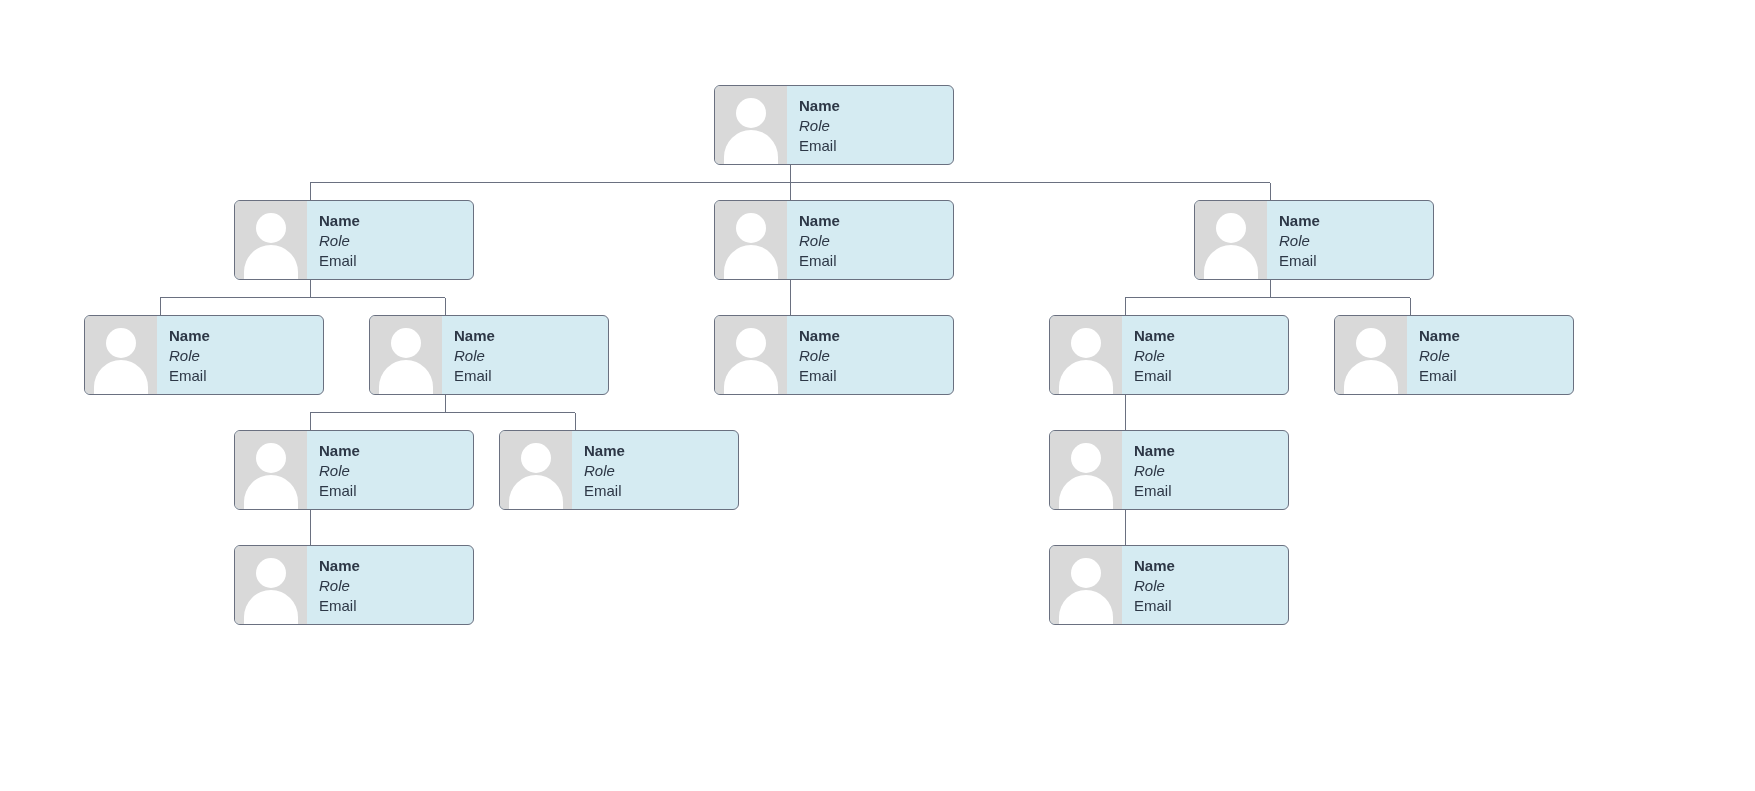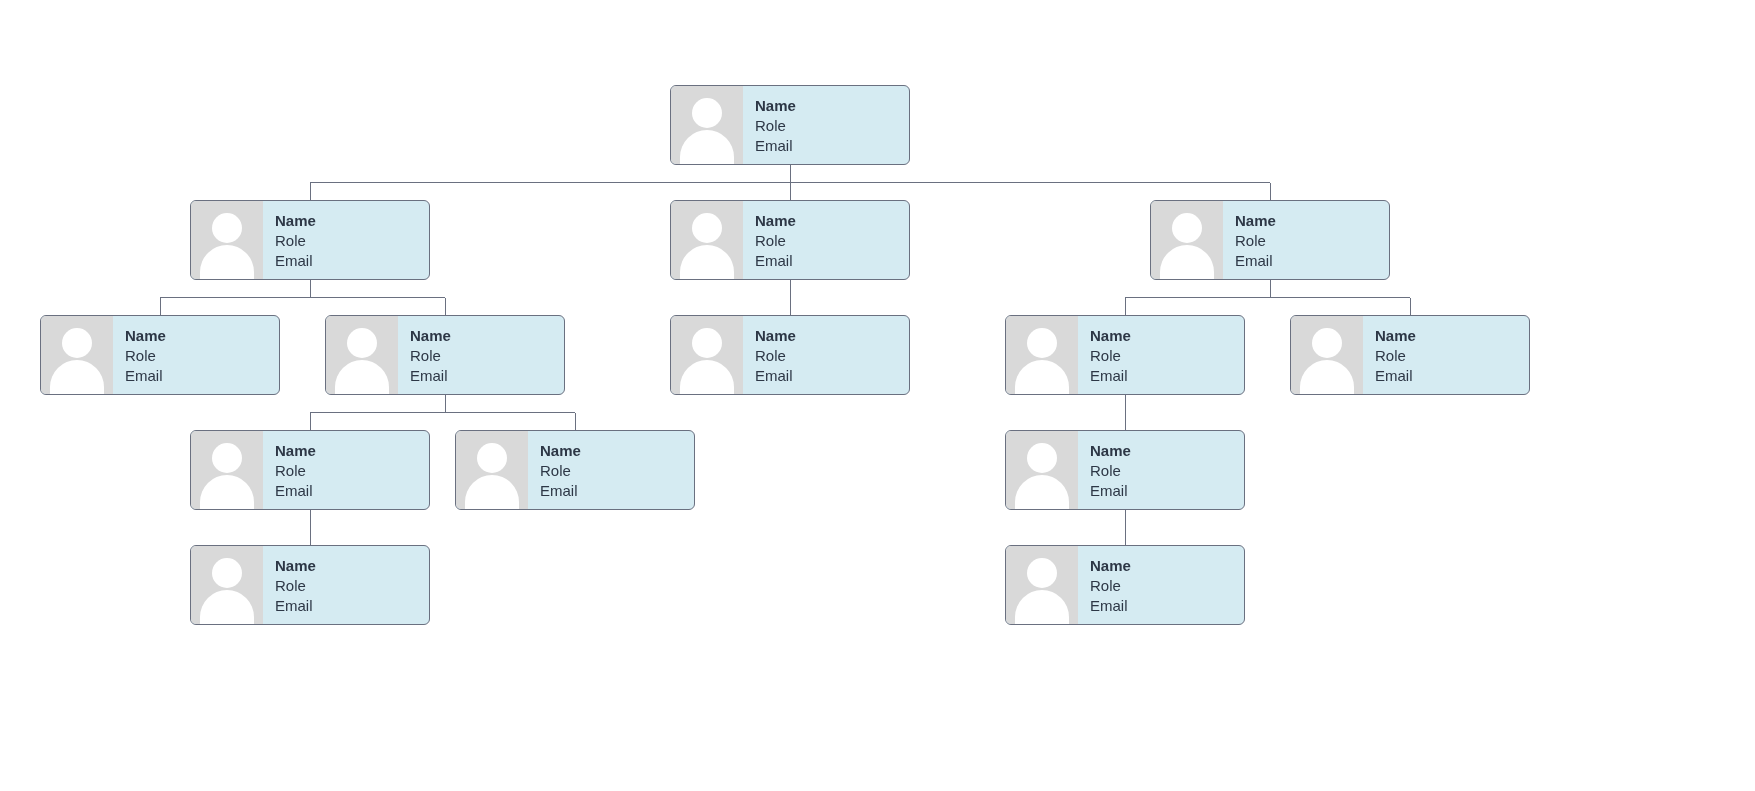--- a/index.html
+++ b/index.html
@@ -15,20 +15,21 @@
   .node {
     position: absolute;
     width: 240px;
     height: 80px;
     background: #d5ebf2;
     border: 1px solid #6a7080;
     border-radius: 6px;
     box-sizing: border-box;
     display: flex;
     align-items: stretch;
+    margin-left: 44px;
   }
   .avatar-slot {
     width: 72px;
     height: 100%;
     background: #d9d9d9;
     border-top-left-radius: 5px;
     border-bottom-left-radius: 5px;
     display: flex;
     align-items: flex-end;
     justify-content: center;
@@ -66,20 +67,21 @@
     font-size: 15px;
     line-height: 1.35;
     display: flex;
     flex-direction: column;
     justify-content: center;
   }
   .info .name {
     font-weight: 700;
   }
   .info .role {
+    font-style: italic;
   }
   .info .email {
   }
   svg.connectors {
     position: absolute;
     left: 0;
     top: 0;
     width: 1755px;
     height: 791px;
     pointer-events: none;

